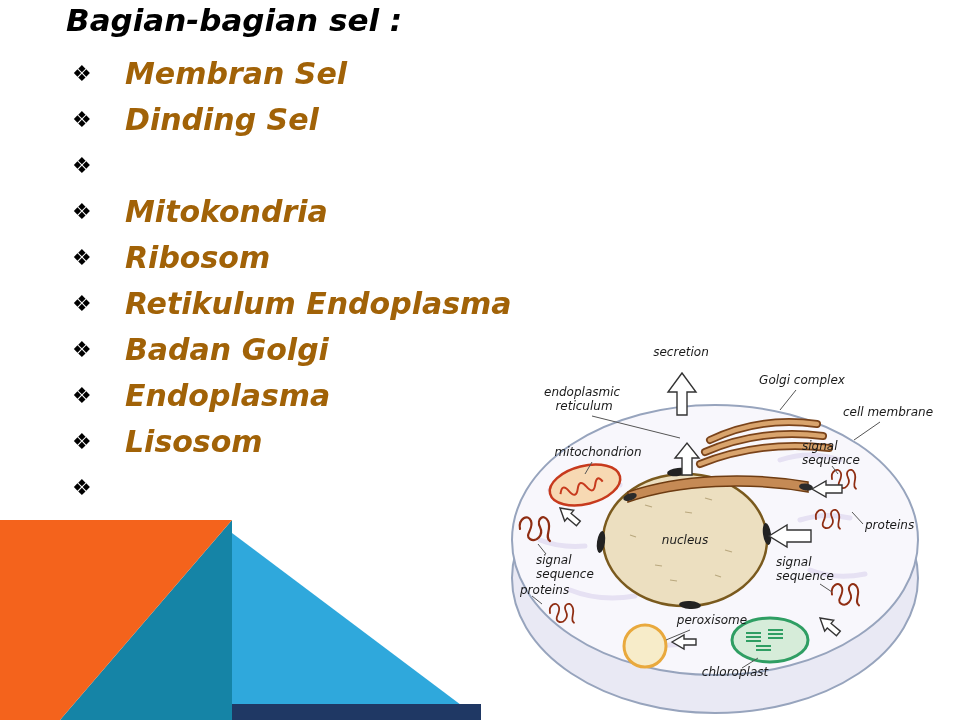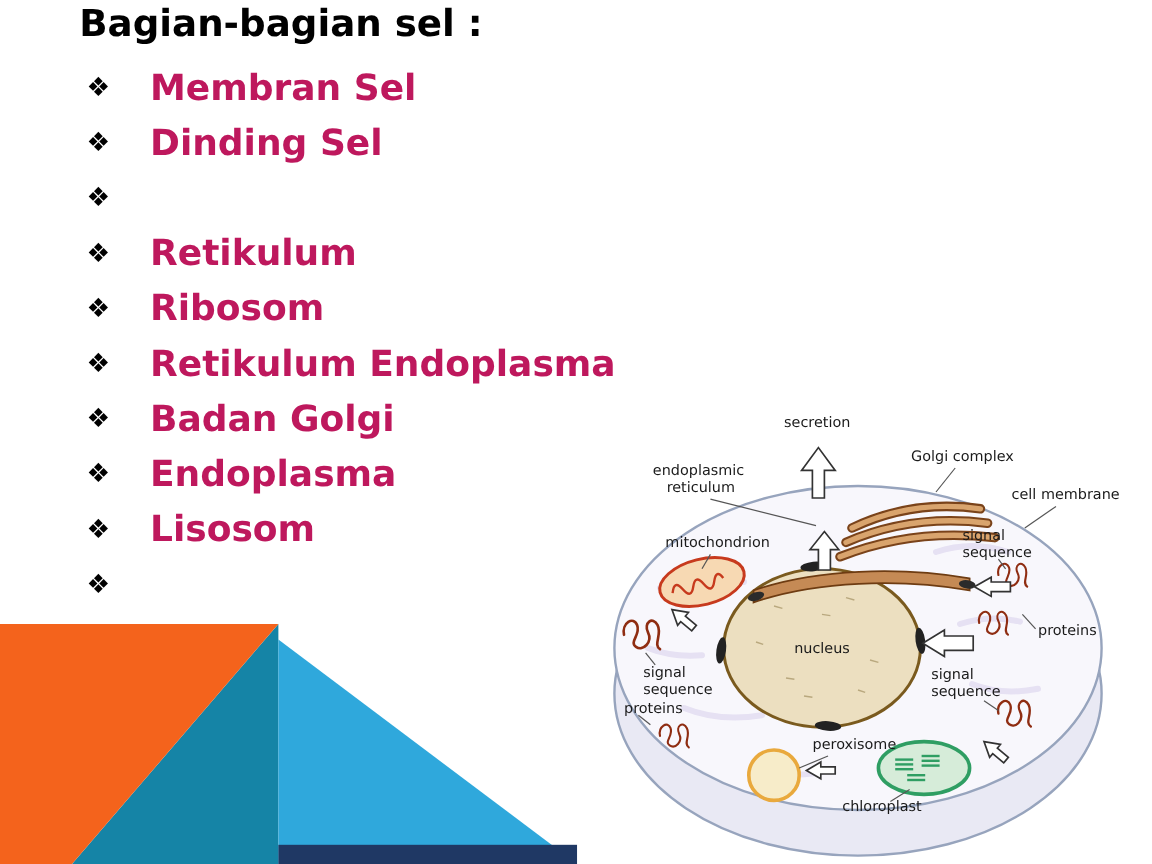--- a/index.html
+++ b/index.html
@@ -1,22 +1,22 @@
 <!DOCTYPE html>
 <html><head>
 <meta charset="utf-8">
 <style>
   html,body{margin:0;padding:0;background:#fff;}
   .slide{position:relative;width:960px;height:720px;background:#ffffff;overflow:hidden;
-         font-family:"DejaVu Sans",sans-serif;}
+         font-family:"DejaVu Sans",sans-serif;font-style:italic;}
   .title{position:absolute;left:66px;top:2px;margin:0;font-size:31px;font-weight:700;color:#000;}
   .bullets{position:absolute;left:0;top:50px;margin:0;padding:0;list-style:none;}
   .bullet-item{display:flex;align-items:center;height:46px;}
   .bullet-glyph{display:inline-block;margin-left:72px;width:53px;font-size:22px;color:#000;}
-  .bullet-text{font-size:30px;font-weight:700;color:#be185d;white-space:nowrap;}
+  .bullet-text{font-size:30px;font-weight:700;color:#a16207;white-space:nowrap;}
   .decor{position:absolute;left:0;top:520px;}
   .diagram{position:absolute;left:480px;top:340px;width:466px;height:392px;}
   .dlbl{font-family:"DejaVu Sans",sans-serif;font-size:12px;fill:#1a1a1a;}
   .mid{text-anchor:middle;}
   .leader{stroke:#555;stroke-width:1;fill:none;}
   .harrow{fill:#ffffff;stroke:#333;stroke-width:1.4;}
   .coil{stroke:#8f2d12;stroke-width:2.2;fill:none;stroke-linecap:round;}
   .streaks{stroke:#e0daf0;stroke-width:5;fill:none;stroke-linecap:round;opacity:.75;}
   .speck{stroke:#b9a87e;stroke-width:1.2;}
 </style>
@@ -34,21 +34,21 @@
     </li>
     <li class="bullet-item">
       <span class="bullet-glyph">❖</span>
       <span class="bullet-text">Dinding Sel</span>
     </li>
     <li class="bullet-item">
       <span class="bullet-glyph">❖</span>
     </li>
     <li class="bullet-item">
       <span class="bullet-glyph">❖</span>
-      <span class="bullet-text">Retikulum</span>
+      <span class="bullet-text">Mitokondria</span>
     </li>
     <li class="bullet-item">
       <span class="bullet-glyph">❖</span>
       <span class="bullet-text">Ribosom</span>
     </li>
     <li class="bullet-item">
       <span class="bullet-glyph">❖</span>
       <span class="bullet-text">Retikulum Endoplasma</span>
     </li>
     <li class="bullet-item">

